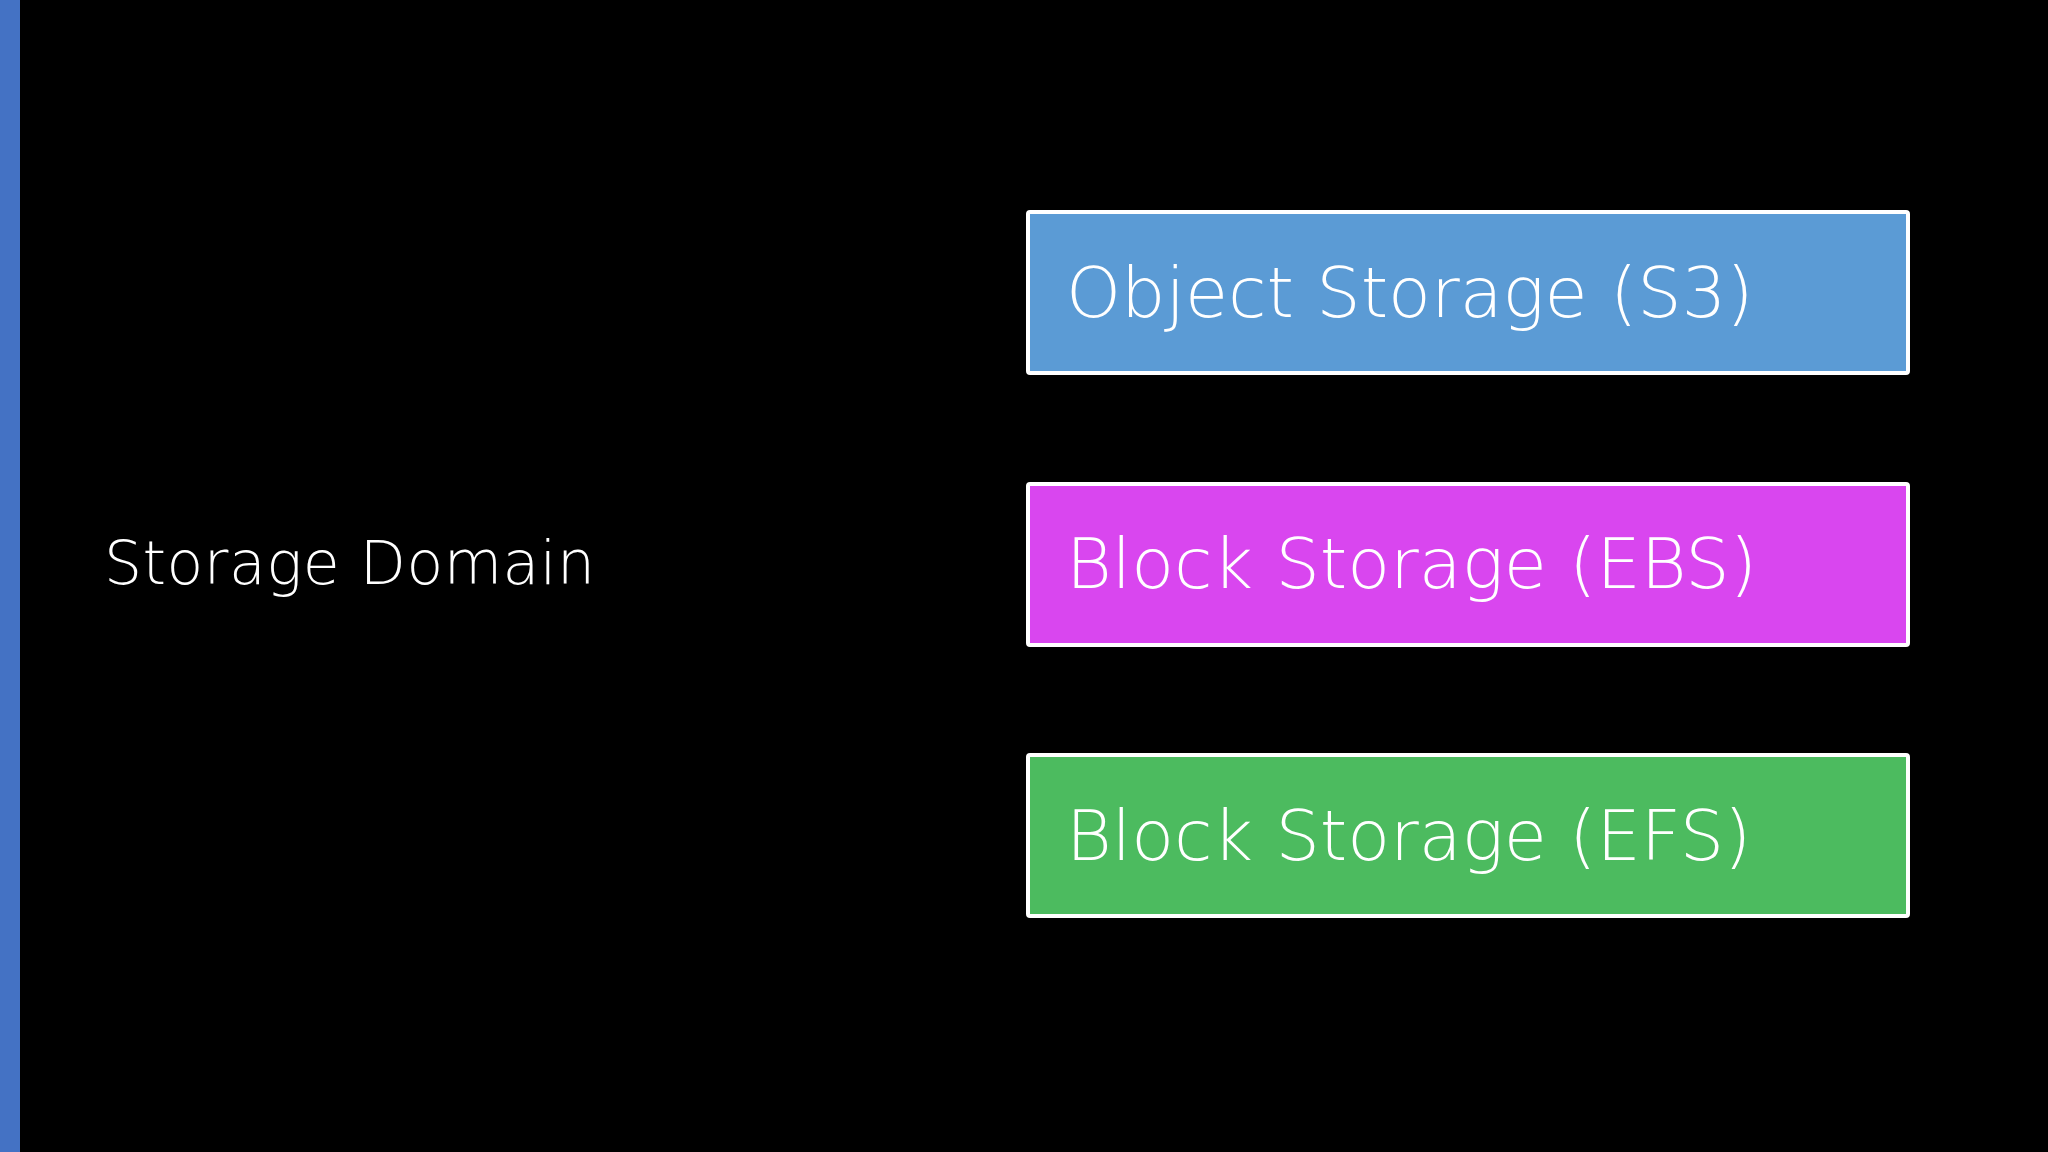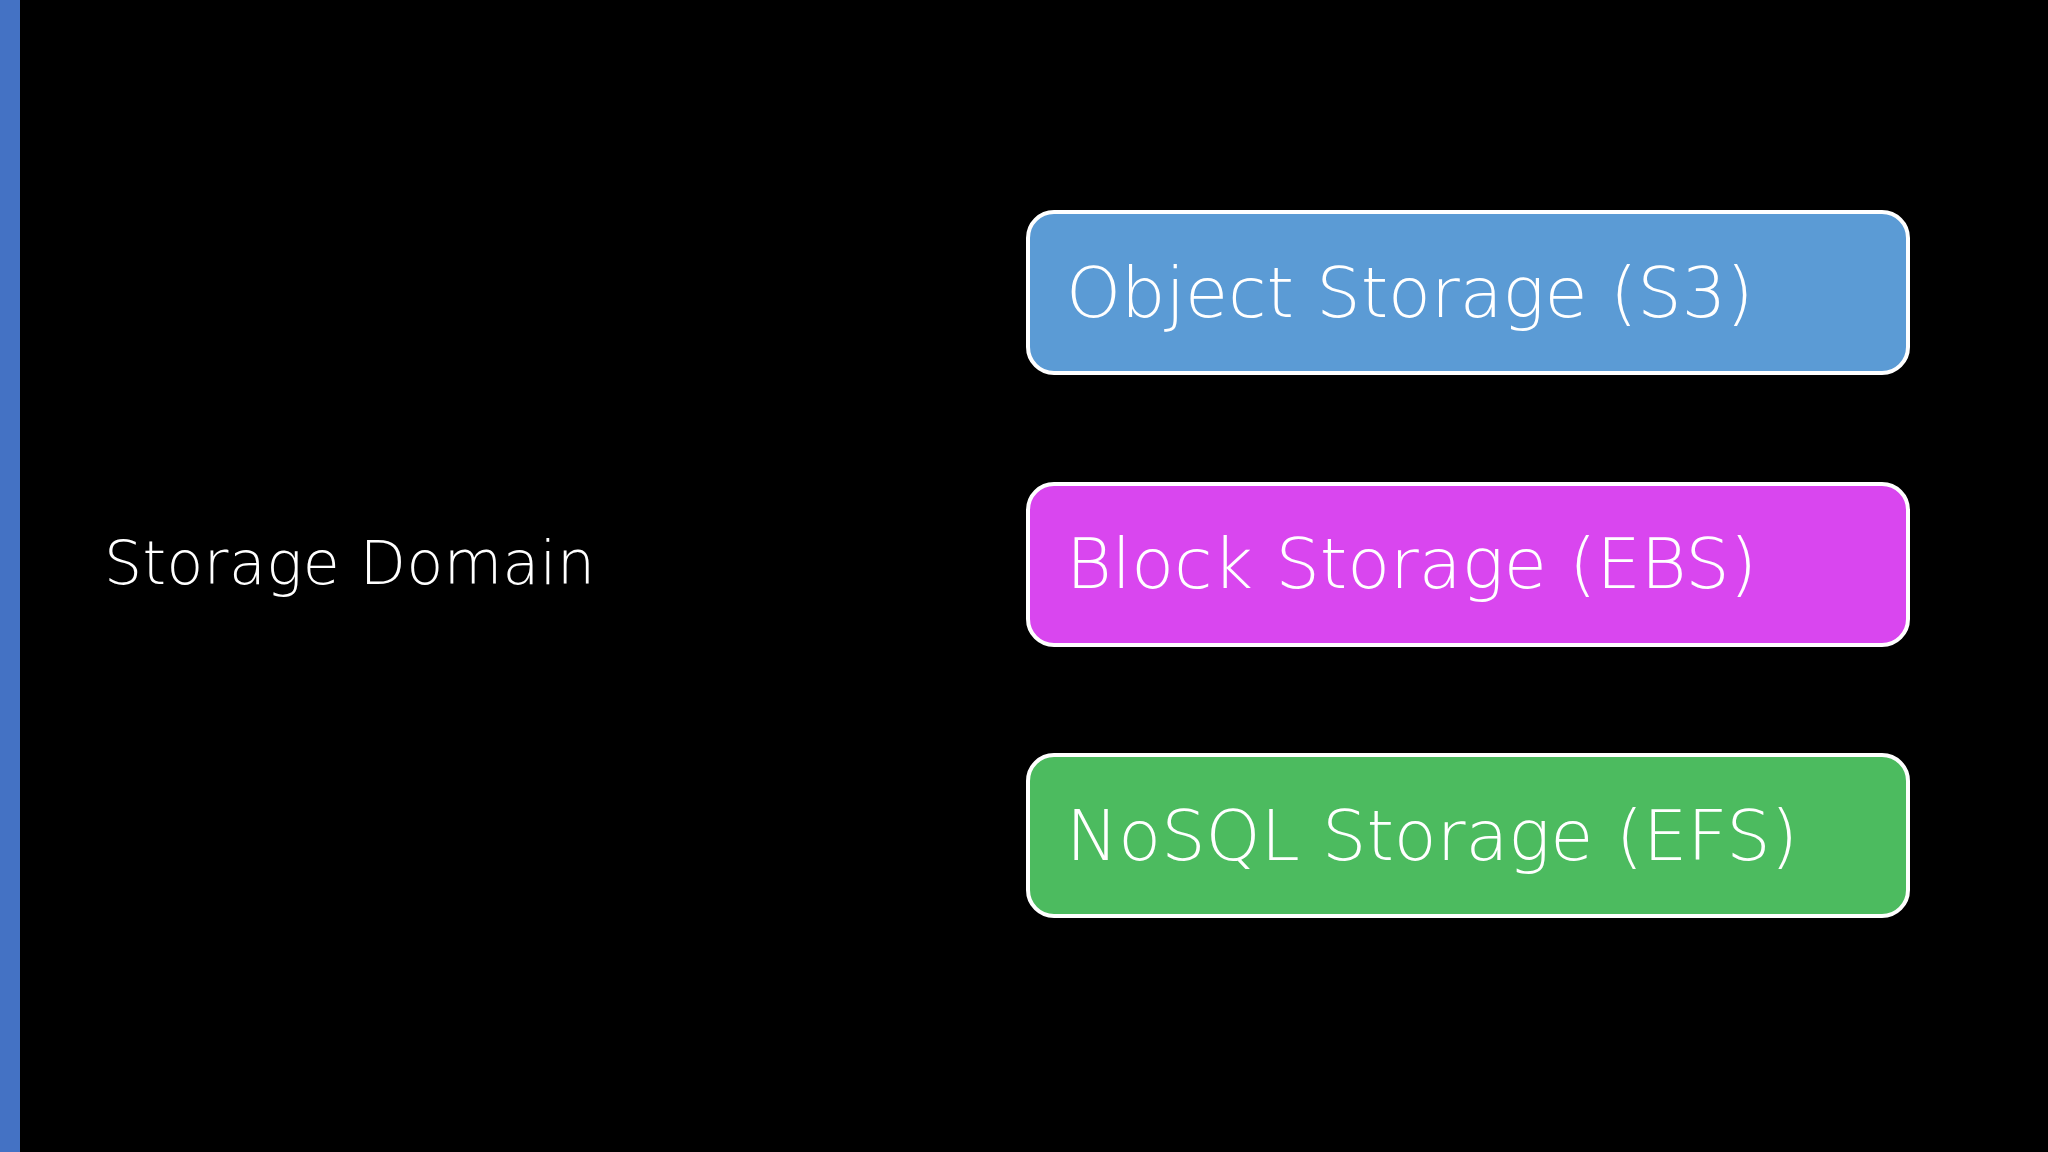--- a/index.html
+++ b/index.html
@@ -58,21 +58,21 @@
     flex-direction: column;
     justify-content: space-between;
   }
 
   .storage-card {
     position: relative;
     box-sizing: border-box;
     width: 884px;
     height: 165px;
     border: 4px solid #FFFFFF;
-    border-radius: 28px;
+    border-radius: 4px;
     display: flex;
     align-items: center;
     padding-left: 36px;
     padding-right: 24px;
     overflow: hidden;
   }
 
   .storage-card .card-label {
     color: #FFFFFF;
     font-family: "DejaVu Sans", sans-serif;
@@ -96,18 +96,18 @@
 
     <div class="storage-card" style="background: rgb(91, 155, 213); border-color: rgb(255, 255, 255);">
       <span class="card-label" style="color: rgb(255, 255, 255);">Object Storage (S3)</span>
     </div>
 
     <div class="storage-card" style="background: #d946ef; border-color: rgb(255, 255, 255);">
       <span class="card-label" style="color: rgb(255, 255, 255);">Block Storage (EBS)</span>
     </div>
 
     <div class="storage-card" style="background: rgb(76, 187, 95); border-color: rgb(255, 255, 255);">
-      <span class="card-label" style="color: rgb(255, 255, 255);">NoSQL Storage (EFS)</span>
+      <span class="card-label" style="color: rgb(255, 255, 255);">Block Storage (EFS)</span>
     </div>
 
 
   </div>
 </div>
 
 </body></html>

